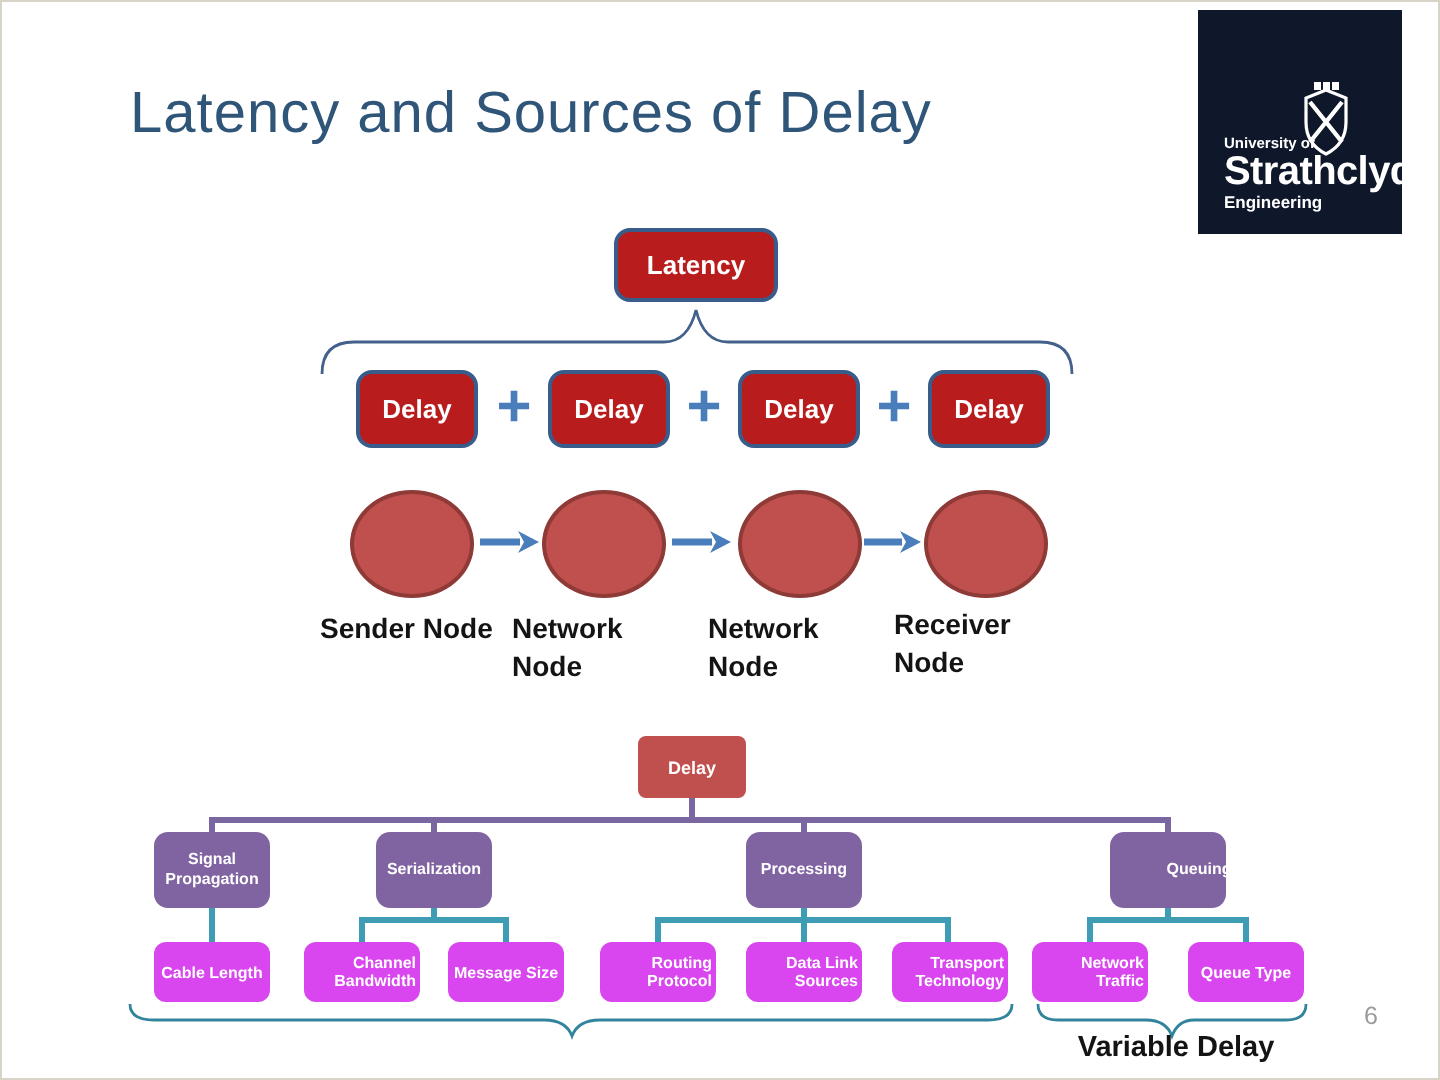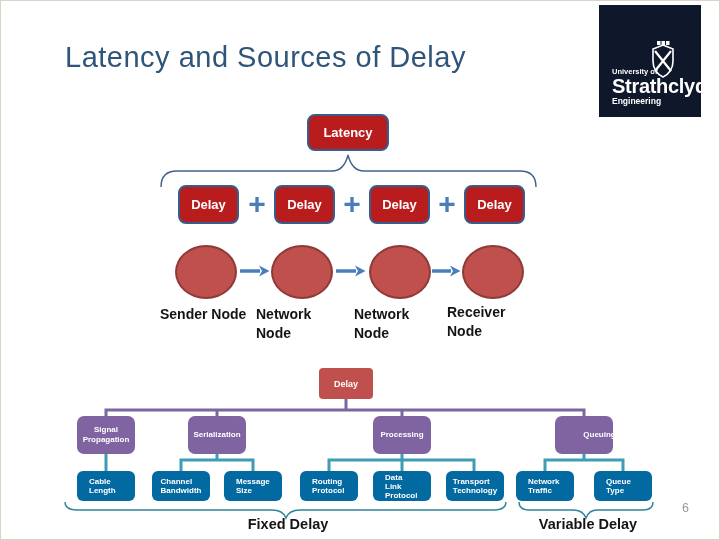--- a/index.html
+++ b/index.html
@@ -41,23 +41,23 @@
   .redbox{
     background:#c0504d;border-radius:4px;color:#fff;font-weight:bold;font-size:9px;
     display:flex;align-items:center;justify-content:center;box-sizing:border-box;
   }
   .purplebox{
     background:#8064a2;border-radius:7px;color:#fff;font-size:8px;font-weight:600;
     display:flex;align-items:center;justify-content:center;text-align:center;
     box-sizing:border-box;padding:2px;line-height:10px;
   }
   .tealbox{
-    background:#0369a1;border-radius:6px;color:#fff;font-size:8px;font-weight:600;
-    display:flex;align-items:center;justify-content:center;text-align:left;
-    box-sizing:border-box;padding:12px;line-height:9px;
+    background:#d946ef;border-radius:6px;color:#fff;font-size:8px;font-weight:600;
+    display:flex;align-items:center;justify-content:center;text-align:right;
+    box-sizing:border-box;padding:2px;line-height:9px;
   }
   .bracelabel{
     width:140px;text-align:center;font-size:14.5px;font-weight:600;color:#141414;
   }
   .pagenum{left:666px;top:500px;width:22px;text-align:right;font-size:12.5px;color:#9a9a9a;}
   svg.decor{left:0;top:0;pointer-events:none;}
 </style>
 </head>
 <body>
 
@@ -127,23 +127,22 @@
 
   <div class="abs purplebox" style="left:76px;top:415px;width:58px;height:38px;">Signal Propagation</div>
   <div class="abs purplebox" style="left:372px;top:415px;width:58px;height:38px;">Processing</div>
   <div class="abs purplebox" style="left:187px;top:415px;width:58px;height:38px;">Serialization</div>
   <div class="abs purplebox" style="left:554px;top:415px;width:58px;height:38px;padding-left:33px;">Queuing</div>
 
   <div class="abs tealbox" style="left:76px;top:470px;width:58px;height:30px;">Cable Length</div>
   <div class="abs tealbox" style="left:151px;top:470px;width:58px;height:30px;">Channel Bandwidth</div>
   <div class="abs tealbox" style="left:223px;top:470px;width:58px;height:30px;">Message Size</div>
   <div class="abs tealbox" style="left:299px;top:470px;width:58px;height:30px;">Routing Protocol</div>
-  <div class="abs tealbox" style="left:372px;top:470px;width:58px;height:30px;">Data Link Protocol</div>
+  <div class="abs tealbox" style="left:372px;top:470px;width:58px;height:30px;">Data Link Sources</div>
   <div class="abs tealbox" style="left:445px;top:470px;width:58px;height:30px;">Transport Technology</div>
   <div class="abs tealbox" style="left:515px;top:470px;width:58px;height:30px;">Network Traffic</div>
   <div class="abs tealbox" style="left:593px;top:470px;width:58px;height:30px;">Queue Type</div>
 
-  <div class="abs bracelabel" style="left:217px;top:515px;">Fixed Delay</div>
   <div class="abs bracelabel" style="left:517px;top:515px;">Variable Delay</div>
 
   <div class="abs pagenum">6</div>
 
 </div>
 
 </body></html>

